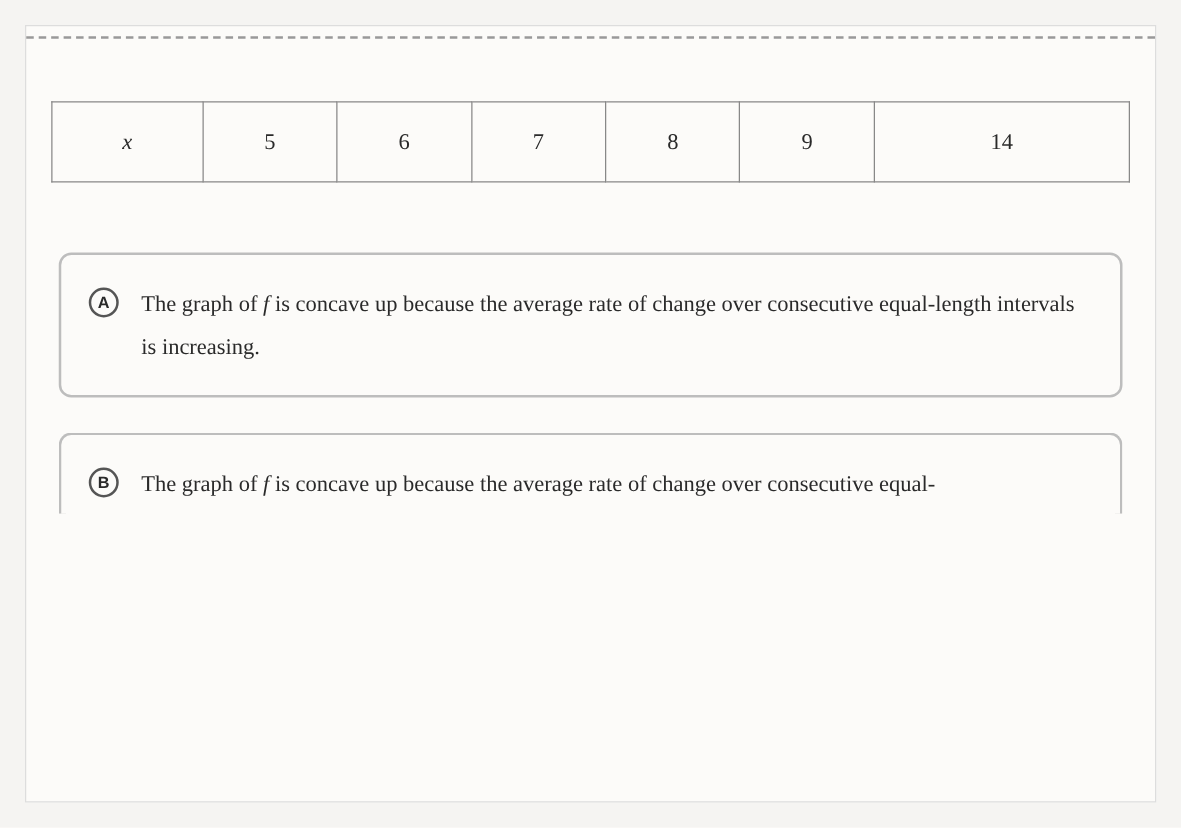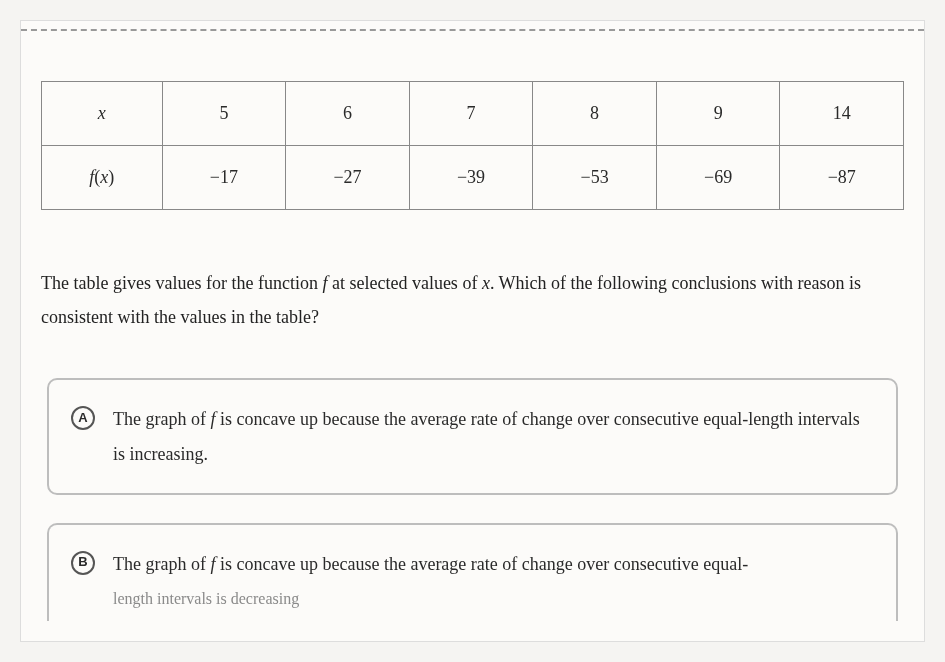--- a/index.html
+++ b/index.html
@@ -98,46 +98,31 @@
     <tbody>
         <tr>
       <td><span class="x-var">x</span></td>
       <td>5</td>
       <td>6</td>
       <td>7</td>
       <td>8</td>
       <td>9</td>
       <td>14</td>
     </tr>
-    <tr>
-      <td>
-        <span class="fx"><span class="f">f</span><span class="paren">(</span><span class="f">x</span><span class="paren">)</span></span>
-      </td>
-      <td>−17</td>
-      <td>−27</td>
-      <td>−39</td>
-      <td>−53</td>
-      <td>−69</td>
-      <td>−87</td>
-    </tr>
   </tbody>
     </table>
 
-  <p class="question">
-    <span>The table gives values for the function </span><span class="f-it">f</span><span> at selected values of </span><span class="x-it">x</span><span>. Which of the following conclusions with reason is consistent with the values in the table?</span>
-  </p>
 
   <div class="option">
     <div class="marker">A</div>
     <div class="text">
       <span>The graph of </span><span class="f-it">f</span><span> is concave up because the average rate of change over consecutive equal-length intervals is increasing.</span>
     </div>
   </div>
 
   <div class="option" style="border-bottom:none;border-bottom-left-radius:0;border-bottom-right-radius:0;padding-bottom:6px;">
     <div class="marker">B</div>
     <div class="text">
       <span>The graph of </span><span class="f-it">f</span><span> is concave up because the average rate of change over consecutive equal-</span><br>
-      <span class="cutoff">length intervals is decreasing</span>
     </div>
   </div>
 
 </div>
 
 </body></html>

